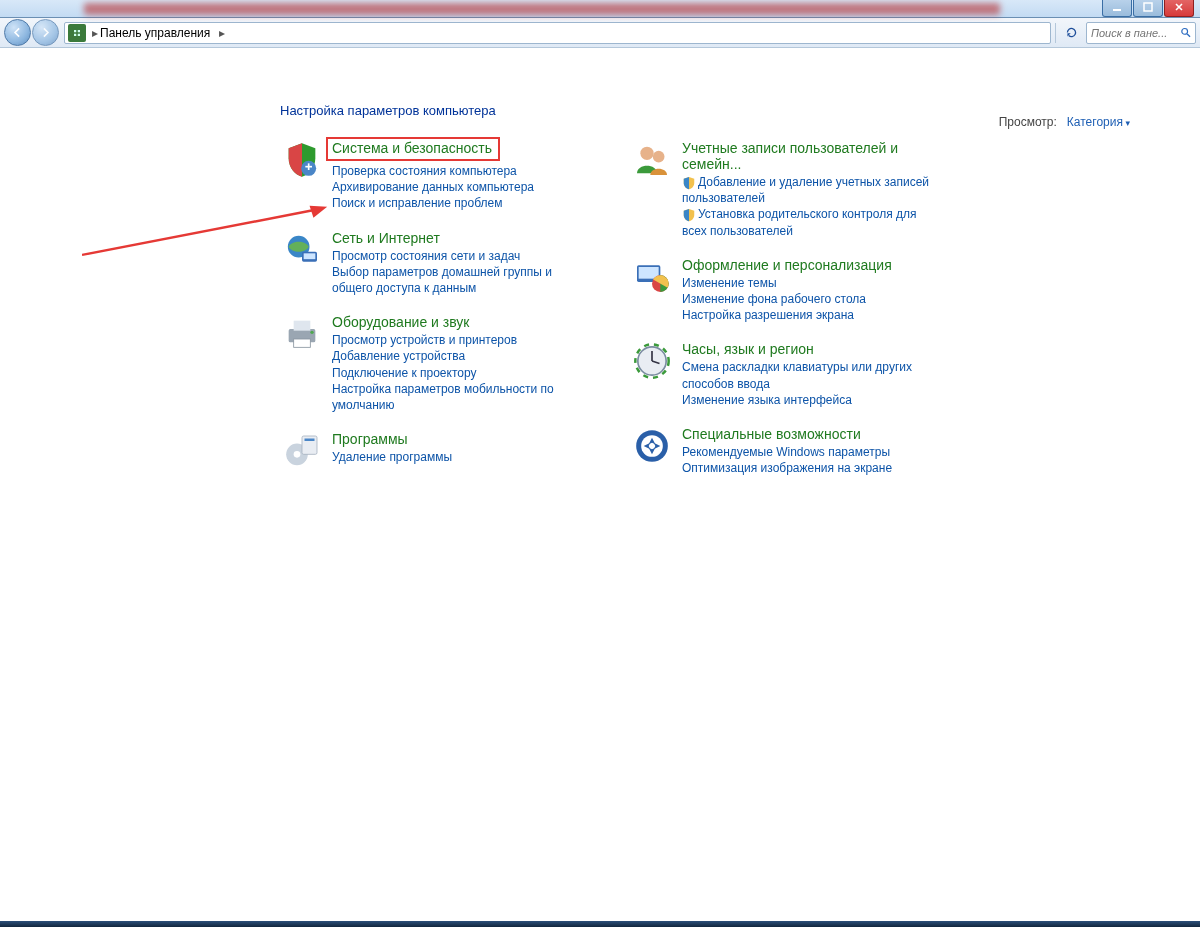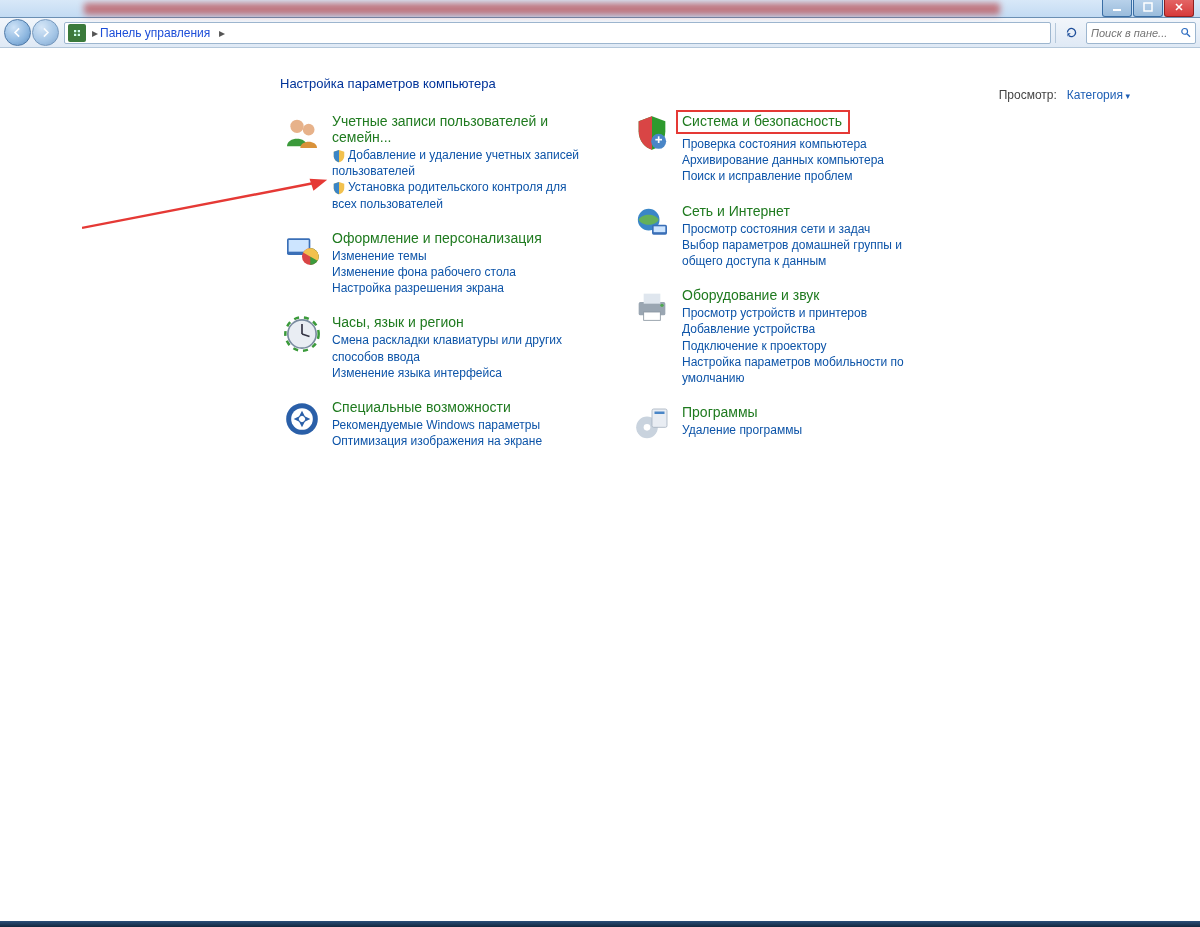--- a/index.html
+++ b/index.html
@@ -16,30 +16,30 @@
 
 .toolbar{height:30px;background:linear-gradient(#f2f6fb,#dfe9f5);border-bottom:1px solid #b4c7da;display:flex;align-items:center;padding:0 4px;gap:4px;}
 .navbtns{display:flex;align-items:center;}
 .navbtn{width:27px;height:27px;border-radius:50%;background:radial-gradient(circle at 35% 30%,#cfe3f7 0%,#8db7e0 60%,#5d8bbd 100%);border:1px solid #4f7aa8;display:flex;align-items:center;justify-content:center;cursor:pointer;margin-right:1px;}
 .navbtn svg{width:13px;height:13px;fill:#fff;}
 .navbtn.fwd{opacity:.75;}
 .breadcrumb{flex:1;height:22px;background:#fff;border:1px solid #9db6cf;border-radius:2px;display:flex;align-items:center;padding:0 2px;font-size:12px;}
 .bc-icon{width:18px;height:18px;margin:0 4px 0 1px;background:#3b7a3b;border-radius:2px;display:flex;align-items:center;justify-content:center;}
 .bc-icon svg{width:12px;height:12px;fill:#fff;}
 .bc-sep{color:#555;margin:0 2px;}
-.bc-text{color:#1d4ed8;}
+.bc-text{color:#000000;}
 .tb-sep{width:1px;height:20px;background:#b4c7da;}
 .refresh{width:22px;height:22px;display:flex;align-items:center;justify-content:center;cursor:pointer;}
 .refresh svg{width:13px;height:13px;fill:#1e4e9a;}
 .search{width:110px;height:22px;background:#fff;border:1px solid #9db6cf;border-radius:2px;display:flex;align-items:center;padding:0 4px;}
 .search input{border:none;outline:none;width:100%;font-size:11px;font-style:italic;color:#777;}
 .search svg{width:13px;height:13px;fill:#2a6ac0;}
 
 
-.content{padding:28px 30px 0 280px;position:relative;}
+.content{padding:28px 30px 0 280px;position:relative;margin-top:27px;}
 .heading{color:#003399;font-size:13px;margin-bottom:22px;}
 .viewby{position:absolute;right:70px;top:40px;font-size:12px;color:#444;}
 .viewby .vb-link{color:#1e5fb4;cursor:pointer;}
 .viewby .vb-link::after{content:" ▾";font-size:9px;}
 
 .cols{display:flex;gap:50px;}
 .col{width:300px;}
 .cat{display:flex;margin-bottom:18px;}
 .cat-icon{width:44px;height:44px;flex-shrink:0;margin-right:8px;display:flex;align-items:flex-start;justify-content:center;}
 .cat-body{flex:1;}
@@ -134,20 +134,101 @@
     <span class="vb-link">Категория</span>
   </div>
 
   <div class="cols">
 
     <div class="col">
 
       <div class="cat">
         <div class="cat-icon">
           <svg viewBox="0 0 48 48">
+              <path d="M24 4 L40 10 V22 C40 34 32 42 24 44 C16 42 8 34 8 22 V10 Z" fill="#2e9a2e"></path>
+              <path d="M24 4 L24 44 C16 42 8 34 8 22 V10 Z" fill="#d94545"></path>
+              <circle cx="32" cy="34" r="9" fill="#4a86c7"></circle>
+              <rect x="28" y="31" width="8" height="2" fill="#fff"></rect>
+              <rect x="31" y="28" width="2" height="8" fill="#fff"></rect>
+            </svg>
+        </div>
+        <div class="cat-body">
+          <span class="highlight-box">
+            <a class="cat-title">Система и безопасность</a>
+          </span>
+          <ul class="cat-list">
+            <li>Проверка состояния компьютера</li>
+            <li>Архивирование данных компьютера</li>
+            <li>Поиск и исправление проблем</li>
+          </ul>
+        </div>
+      </div>
+
+      <div class="cat">
+        <div class="cat-icon">
+          <svg viewBox="0 0 48 48">
+              <circle cx="20" cy="20" r="13" fill="#3a86c7"></circle>
+              <path d="M8 20 C12 12 28 12 32 20 C28 28 12 28 8 20" fill="#64b05a"></path>
+              <rect x="24" y="26" width="18" height="12" rx="2" fill="#3a6fb7"></rect>
+              <rect x="26" y="28" width="14" height="7" fill="#cde5ff"></rect>
+            </svg>
+        </div>
+        <div class="cat-body">
+          <a class="cat-title">Сеть и Интернет</a>
+          <ul class="cat-list">
+            <li>Просмотр состояния сети и задач</li>
+            <li>Выбор параметров домашней группы и общего доступа к данным</li>
+          </ul>
+        </div>
+      </div>
+
+      <div class="cat">
+        <div class="cat-icon">
+          <svg viewBox="0 0 48 48">
+              <rect x="8" y="18" width="32" height="16" rx="2" fill="#9aa6b2"></rect>
+              <rect x="14" y="8" width="20" height="12" fill="#dfe6ee"></rect>
+              <rect x="14" y="30" width="20" height="10" fill="#fff" stroke="#88949f"></rect>
+              <circle cx="36" cy="22" r="2" fill="#4fa84f"></circle>
+            </svg>
+        </div>
+        <div class="cat-body">
+          <a class="cat-title">Оборудование и звук</a>
+          <ul class="cat-list">
+            <li>Просмотр устройств и принтеров</li>
+            <li>Добавление устройства</li>
+            <li>Подключение к проектору</li>
+            <li>Настройка параметров мобильности по умолчанию</li>
+          </ul>
+        </div>
+      </div>
+
+      <div class="cat">
+        <div class="cat-icon">
+          <svg viewBox="0 0 48 48">
+              <circle cx="18" cy="28" r="13" fill="#c9d3de"></circle>
+              <circle cx="18" cy="28" r="4" fill="#fff"></circle>
+              <rect x="24" y="6" width="18" height="22" rx="2" fill="#e9edf3" stroke="#a7b3c0"></rect>
+              <rect x="27" y="9" width="12" height="3" fill="#4a86c7"></rect>
+            </svg>
+        </div>
+        <div class="cat-body">
+          <a class="cat-title">Программы</a>
+          <ul class="cat-list">
+            <li>Удаление программы</li>
+          </ul>
+        </div>
+      </div>
+
+    </div>
+
+    <div class="col">
+
+      <div class="cat">
+        <div class="cat-icon">
+          <svg viewBox="0 0 48 48">
               <circle cx="18" cy="16" r="8" fill="#e7b28a"></circle>
               <path d="M6 40 C6 28 30 28 30 40 Z" fill="#3b9a3b"></path>
               <circle cx="32" cy="20" r="7" fill="#e7b28a"></circle>
               <path d="M22 42 C22 32 42 32 42 42 Z" fill="#d9923a"></path>
             </svg>
         </div>
         <div class="cat-body">
           <a class="cat-title">Учетные записи пользователей и семейн...</a>
           <ul class="cat-list">
             <li class="mini"><span class="mini-ico"><svg viewBox="0 0 16 16">
@@ -214,101 +295,20 @@
         <div class="cat-body">
           <a class="cat-title">Специальные возможности</a>
           <ul class="cat-list">
             <li>Рекомендуемые Windows параметры</li>
             <li>Оптимизация изображения на экране</li>
           </ul>
         </div>
       </div>
 
     </div>
-
-    <div class="col">
-
-      <div class="cat">
-        <div class="cat-icon">
-          <svg viewBox="0 0 48 48">
-              <path d="M24 4 L40 10 V22 C40 34 32 42 24 44 C16 42 8 34 8 22 V10 Z" fill="#2e9a2e"></path>
-              <path d="M24 4 L24 44 C16 42 8 34 8 22 V10 Z" fill="#d94545"></path>
-              <circle cx="32" cy="34" r="9" fill="#4a86c7"></circle>
-              <rect x="28" y="31" width="8" height="2" fill="#fff"></rect>
-              <rect x="31" y="28" width="2" height="8" fill="#fff"></rect>
-            </svg>
-        </div>
-        <div class="cat-body">
-          <span class="highlight-box">
-            <a class="cat-title">Система и безопасность</a>
-          </span>
-          <ul class="cat-list">
-            <li>Проверка состояния компьютера</li>
-            <li>Архивирование данных компьютера</li>
-            <li>Поиск и исправление проблем</li>
-          </ul>
-        </div>
-      </div>
-
-      <div class="cat">
-        <div class="cat-icon">
-          <svg viewBox="0 0 48 48">
-              <circle cx="20" cy="20" r="13" fill="#3a86c7"></circle>
-              <path d="M8 20 C12 12 28 12 32 20 C28 28 12 28 8 20" fill="#64b05a"></path>
-              <rect x="24" y="26" width="18" height="12" rx="2" fill="#3a6fb7"></rect>
-              <rect x="26" y="28" width="14" height="7" fill="#cde5ff"></rect>
-            </svg>
-        </div>
-        <div class="cat-body">
-          <a class="cat-title">Сеть и Интернет</a>
-          <ul class="cat-list">
-            <li>Просмотр состояния сети и задач</li>
-            <li>Выбор параметров домашней группы и общего доступа к данным</li>
-          </ul>
-        </div>
-      </div>
-
-      <div class="cat">
-        <div class="cat-icon">
-          <svg viewBox="0 0 48 48">
-              <rect x="8" y="18" width="32" height="16" rx="2" fill="#9aa6b2"></rect>
-              <rect x="14" y="8" width="20" height="12" fill="#dfe6ee"></rect>
-              <rect x="14" y="30" width="20" height="10" fill="#fff" stroke="#88949f"></rect>
-              <circle cx="36" cy="22" r="2" fill="#4fa84f"></circle>
-            </svg>
-        </div>
-        <div class="cat-body">
-          <a class="cat-title">Оборудование и звук</a>
-          <ul class="cat-list">
-            <li>Просмотр устройств и принтеров</li>
-            <li>Добавление устройства</li>
-            <li>Подключение к проектору</li>
-            <li>Настройка параметров мобильности по умолчанию</li>
-          </ul>
-        </div>
-      </div>
-
-      <div class="cat">
-        <div class="cat-icon">
-          <svg viewBox="0 0 48 48">
-              <circle cx="18" cy="28" r="13" fill="#c9d3de"></circle>
-              <circle cx="18" cy="28" r="4" fill="#fff"></circle>
-              <rect x="24" y="6" width="18" height="22" rx="2" fill="#e9edf3" stroke="#a7b3c0"></rect>
-              <rect x="27" y="9" width="12" height="3" fill="#4a86c7"></rect>
-            </svg>
-        </div>
-        <div class="cat-body">
-          <a class="cat-title">Программы</a>
-          <ul class="cat-list">
-            <li>Удаление программы</li>
-          </ul>
-        </div>
-      </div>
-
-    </div>
   </div>
 
   <svg class="arrow" viewBox="0 0 260 90">
     <line x1="0" y1="50" x2="238" y2="4" stroke="#e53935" stroke-width="2.5"></line>
     <polygon points="250,1 232,0 236,12" fill="#e53935"></polygon>
   </svg>
 </div>
 
 <div class="bottombar"></div>
 

